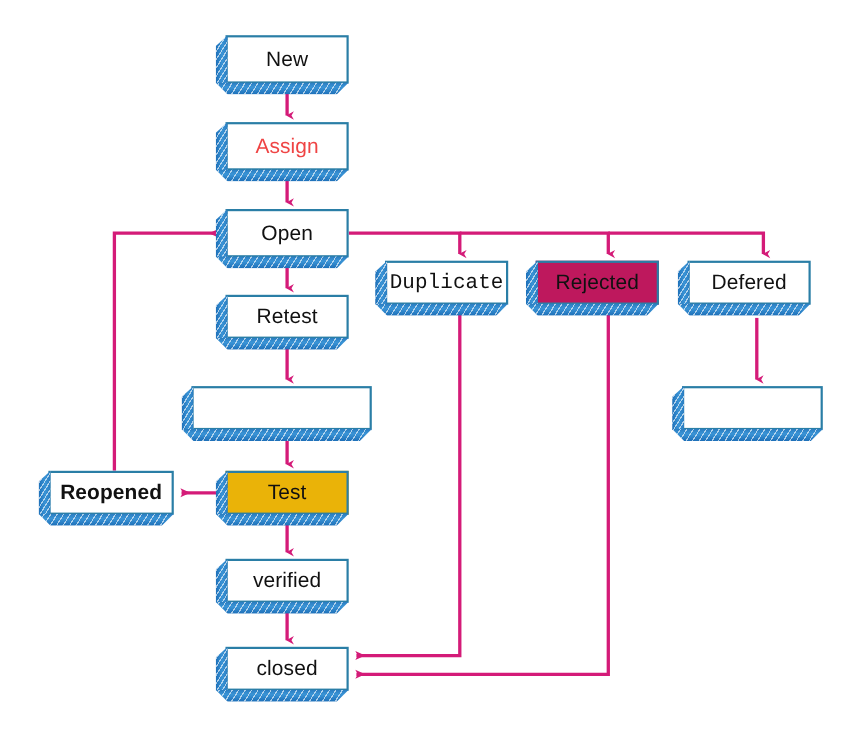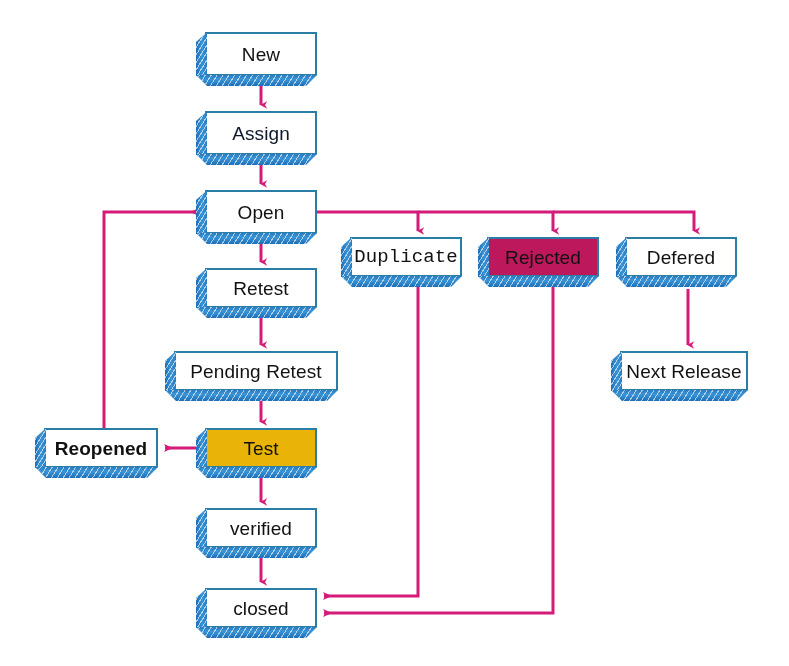--- a/index.html
+++ b/index.html
@@ -107,21 +107,21 @@
 
   <div id="node-layer">
       <div class="node" style="left: 205px; top: 32px; width: 112px; height: 44px; border-color: rgb(42, 126, 166); background: rgb(255, 255, 255);">
         <span class="face-left"></span>
         <span class="face-bottom"></span>
         <span class="node-label" style="color: rgb(17, 17, 17);">New</span>
       </div>
       <div class="node" style="left: 205px; top: 111px; width: 112px; height: 44px; border-color: rgb(42, 126, 166); background: rgb(255, 255, 255);">
         <span class="face-left"></span>
         <span class="face-bottom"></span>
-        <span class="node-label" style="color: #0f172a;">Assign</span>
+        <span class="node-label" style="color: #ef4444;">Assign</span>
       </div>
       <div class="node" style="left: 205px; top: 190px; width: 112px; height: 44px; border-color: rgb(42, 126, 166); background: rgb(255, 255, 255);">
         <span class="face-left"></span>
         <span class="face-bottom"></span>
         <span class="node-label" style="color: rgb(17, 17, 17);">Open</span>
       </div>
       <div class="node" style="left: 350px; top: 237px; width: 112px; height: 40px; border-color: rgb(42, 126, 166); background: rgb(255, 255, 255); font-family: Liberation Mono, monospace;">
         <span class="face-left"></span>
         <span class="face-bottom"></span>
         <span class="node-label" style="color: rgb(17, 17, 17);">Duplicate</span>
@@ -137,26 +137,24 @@
         <span class="node-label" style="color: rgb(17, 17, 17);">Defered</span>
       </div>
       <div class="node" style="left: 205px; top: 268px; width: 112px; height: 40px; border-color: rgb(42, 126, 166); background: rgb(255, 255, 255);">
         <span class="face-left"></span>
         <span class="face-bottom"></span>
         <span class="node-label" style="color: rgb(17, 17, 17);">Retest</span>
       </div>
       <div class="node" style="left: 174px; top: 351px; width: 164px; height: 40px; border-color: rgb(42, 126, 166); background: rgb(255, 255, 255);">
         <span class="face-left"></span>
         <span class="face-bottom"></span>
-        <span class="node-label" style="color: rgb(17, 17, 17);">Pending Retest</span>
       </div>
       <div class="node" style="left: 620px; top: 351px; width: 128px; height: 40px; border-color: rgb(42, 126, 166); background: rgb(255, 255, 255);">
         <span class="face-left"></span>
         <span class="face-bottom"></span>
-        <span class="node-label" style="color: rgb(17, 17, 17);">Next Release</span>
       </div>
       <div class="node" style="left: 44px; top: 428px; width: 114px; height: 40px; border-color: rgb(42, 126, 166); background: rgb(255, 255, 255);">
         <span class="face-left"></span>
         <span class="face-bottom"></span>
         <span class="node-label" style="color: rgb(17, 17, 17); font-weight: bold;">Reopened</span>
       </div>
       <div class="node" style="left: 205px; top: 428px; width: 112px; height: 40px; border-color: rgb(42, 126, 166); background: #eab308;">
         <span class="face-left"></span>
         <span class="face-bottom"></span>
         <span class="node-label" style="color: rgb(17, 17, 17);">Test</span>

